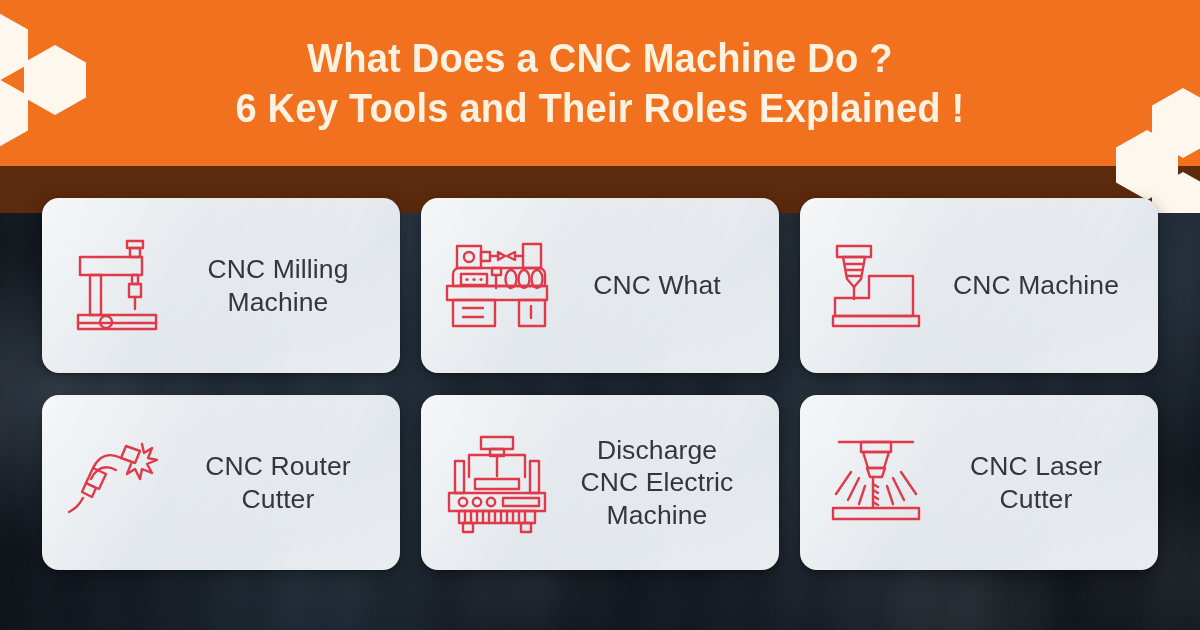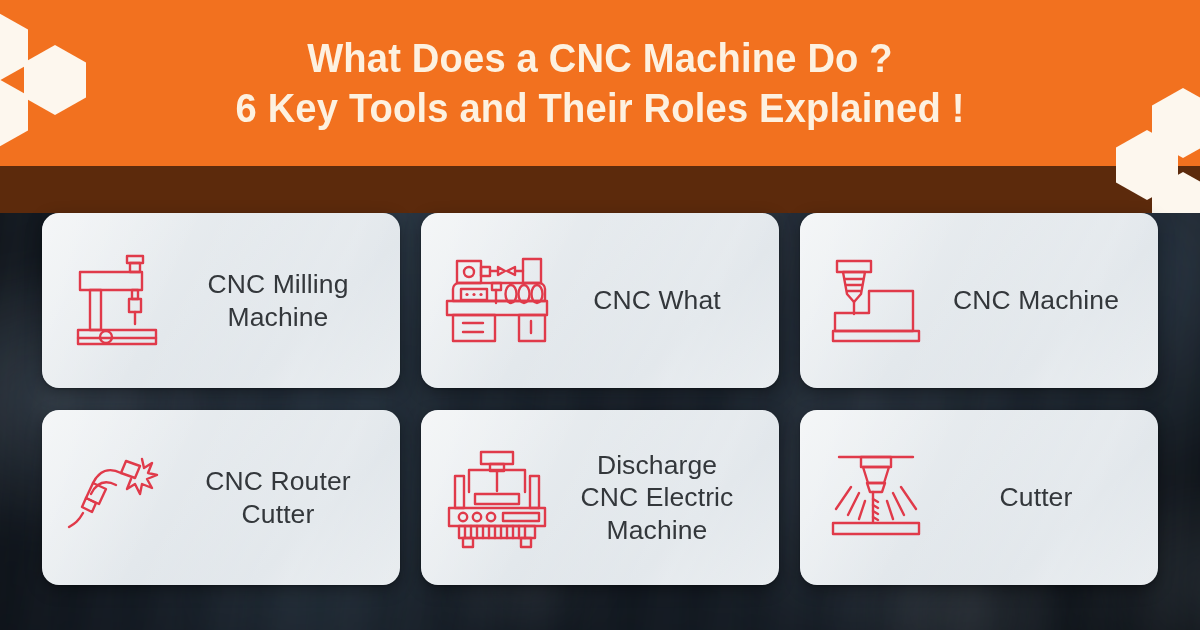--- a/index.html
+++ b/index.html
@@ -47,34 +47,34 @@
   }
   .header-under{
     position:absolute;left:0;top:166px;width:1200px;height:47px;
     background:#5c2a0c;overflow:hidden;
   }
   .hex{position:absolute;width:62px;height:70px;background:#fdf7ee;
        clip-path:polygon(50% 0%,100% 25%,100% 75%,50% 100%,0% 75%,0% 25%);}
 
   .title-wrap{
     position:absolute;left:0;top:0;width:1200px;height:166px;
-    display:flex;flex-direction:column;justify-content:center;
+    display:flex;flex-direction:column;align-items:center;justify-content:center;
     gap:2px;
   }
   .title-line{
     color:#fdf1e0;
     font-family:"Liberation Sans Narrow","Liberation Sans",sans-serif;
     font-size:41px;font-weight:700;line-height:1.18;letter-spacing:.2px;
     text-align:center;white-space:nowrap;
     transform:scaleX(.93);transform-origin:center;
   }
 
   
   .grid{
-    position:absolute;left:42px;top:213px;
+    position:absolute;left:42px;top:198px;
     width:1116px;
     display:grid;grid-template-columns:repeat(3,358px);
     column-gap:21px;row-gap:22px;
   }
   .card{
     height:175px;border-radius:17px;
     background:linear-gradient(135deg,#eef1f3 0%,#e3e8ec 46%,#dde3e8 72%,#e9edf0 100%);
     box-shadow:0 5px 16px rgba(0,0,0,.34), 0 1px 2px rgba(0,0,0,.25);
     display:flex;align-items:center;
     padding:0 14px 0 20px;box-sizing:border-box;
@@ -254,18 +254,19 @@
           <path d="M36 16 h26 l-5 16 h-16 z"></path>
           <path d="M40 32 h18 l-3 9 h-12 z"></path>
           <path d="M46 41 v30"></path>
           <path d="M46 48 l5 3 M46 54 l5 3 M46 60 l5 3 M46 66 l5 3"></path>
           <path d="M24 36 l-15 22 M32 42 l-11 22 M38 50 l-6 18"></path>
           <path d="M74 36 l15 22 M66 42 l11 22 M60 50 l6 18"></path>
           <rect x="6" y="72" width="86" height="11"></rect>
         </svg>
       </div>
       <div class="card-label">
+        <div>CNC Laser</div>
         <div>Cutter</div>
       </div>
     </div>
 
   </div>
 </div>
 
 </body></html>

